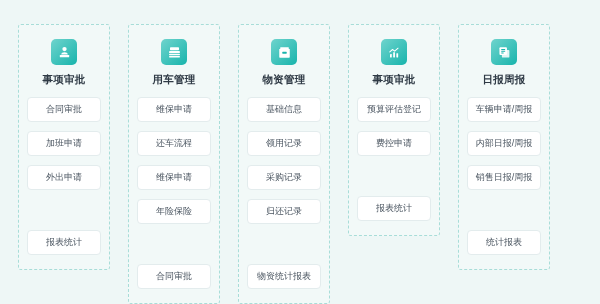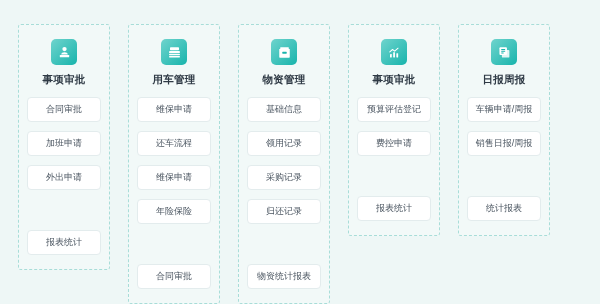--- a/index.html
+++ b/index.html
@@ -163,17 +163,18 @@
           <rect x="5.2" y="5.2" width="8" height="8.2" rx="1" fill="#ffffff" opacity="0.85"></rect>
           <rect x="2.6" y="2.4" width="8" height="8.2" rx="1" fill="#ffffff"></rect>
           <rect x="4.4" y="4.2" width="4.4" height="1" rx="0.4" fill="#18b4ac"></rect>
           <rect x="4.4" y="6.1" width="4.4" height="1" rx="0.4" fill="#18b4ac"></rect>
           <rect x="4.4" y="8" width="2.8" height="1" rx="0.4" fill="#18b4ac"></rect>
         </svg>
       </div>
       <div class="col-title">日报周报</div>
       <div class="items">
         <div class="item">车辆申请/周报</div>
+        <div class="item">内部日报/周报</div>
         <div class="item">销售日报/周报</div>
         <div class="item">统计报表</div>
       </div>
     </div>
   </div>
 
 </body></html>

